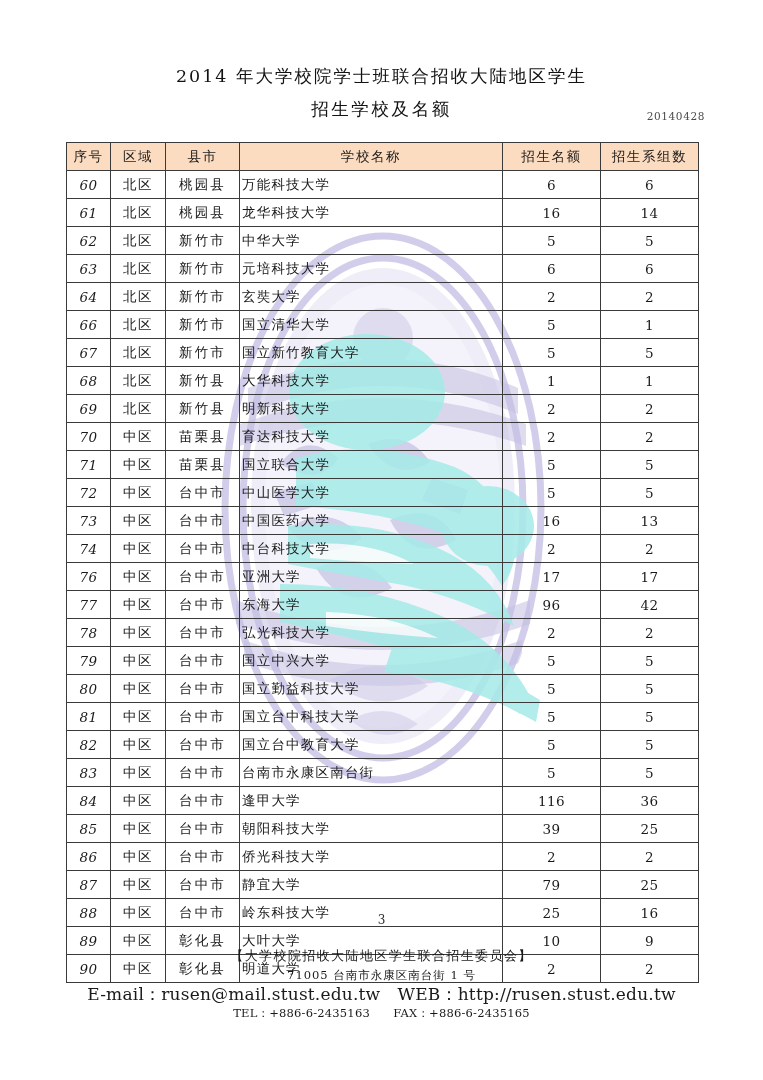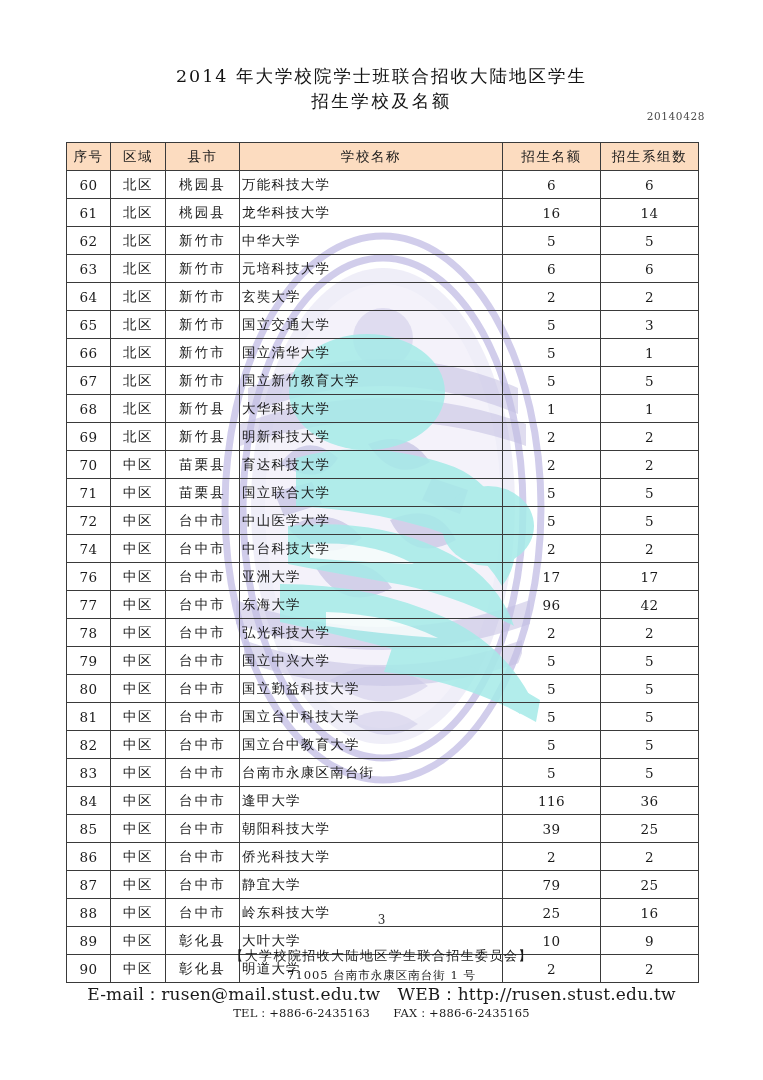--- a/index.html
+++ b/index.html
@@ -52,20 +52,21 @@
     text-align: center;
     font-size: 17.5px;
     letter-spacing: 2.0px;
     line-height: 25px;
     color: #121212;
     padding-top: 64px;
   }
   .doc-title .line2 {
     display: block;
     letter-spacing: 2.6px;
+    margin-top: 8px;
   }
 
   .date-stamp {
     position: absolute;
     right: 58px;
     top: 110px;
     font-size: 10.5px;
     letter-spacing: 0.6px;
     color: #4b4b4b;
     font-family: "DejaVu Serif", "Liberation Serif", serif;
@@ -91,21 +92,21 @@
     font-weight: normal;
     padding: 0 2px;
     background-clip: padding-box;
   }
   table.grid th {
     background: #fcdcc0;
     text-align: center;
     letter-spacing: 1.6px;
     font-size: 13.5px;
   }
-  td.c-no   { text-align: center; font-size: 12px; letter-spacing: 0.3px; }
+  td.c-no   { text-align: center; font-size: 12px; letter-spacing: 0.3px; font-style: italic; }
   td.c-reg  { text-align: center; letter-spacing: 1.5px; }
   td.c-city { text-align: center; letter-spacing: 2.2px; }
   td.c-name { text-align: left; padding-left: 7px; letter-spacing: 1.2px; }
   td.c-q    { text-align: center; font-size: 13px; letter-spacing: 0.4px; }
 
   
   table.grid td { background-color: transparent; }
 
   .col-no   { width: 44px; }
   .col-reg  { width: 55px; }
@@ -273,28 +274,20 @@
           </tr>
           <tr>
             <td class="c-no">64</td>
             <td class="c-reg">北区</td>
             <td class="c-city">新竹市</td>
             <td class="c-name">玄奘大学</td>
             <td class="c-q">2</td>
             <td class="c-q">2</td>
           </tr>
           <tr>
-            <td class="c-no">65</td>
-            <td class="c-reg">北区</td>
-            <td class="c-city">新竹市</td>
-            <td class="c-name">国立交通大学</td>
-            <td class="c-q">5</td>
-            <td class="c-q">3</td>
-          </tr>
-          <tr>
             <td class="c-no">66</td>
             <td class="c-reg">北区</td>
             <td class="c-city">新竹市</td>
             <td class="c-name">国立清华大学</td>
             <td class="c-q">5</td>
             <td class="c-q">1</td>
           </tr>
           <tr>
             <td class="c-no">67</td>
             <td class="c-reg">北区</td>
@@ -335,20 +328,28 @@
             <td class="c-q">5</td>
             <td class="c-q">5</td>
           </tr>
           <tr>
             <td class="c-no">72</td>
             <td class="c-reg">中区</td>
             <td class="c-city">台中市</td>
             <td class="c-name">中山医学大学</td>
             <td class="c-q">5</td>
             <td class="c-q">5</td>
+          </tr>
+          <tr>
+            <td class="c-no">73</td>
+            <td class="c-reg">中区</td>
+            <td class="c-city">台中市</td>
+            <td class="c-name">中国医药大学</td>
+            <td class="c-q">16</td>
+            <td class="c-q">13</td>
           </tr>
           <tr>
             <td class="c-no">74</td>
             <td class="c-reg">中区</td>
             <td class="c-city">台中市</td>
             <td class="c-name">中台科技大学</td>
             <td class="c-q">2</td>
             <td class="c-q">2</td>
           </tr>
           <tr>

